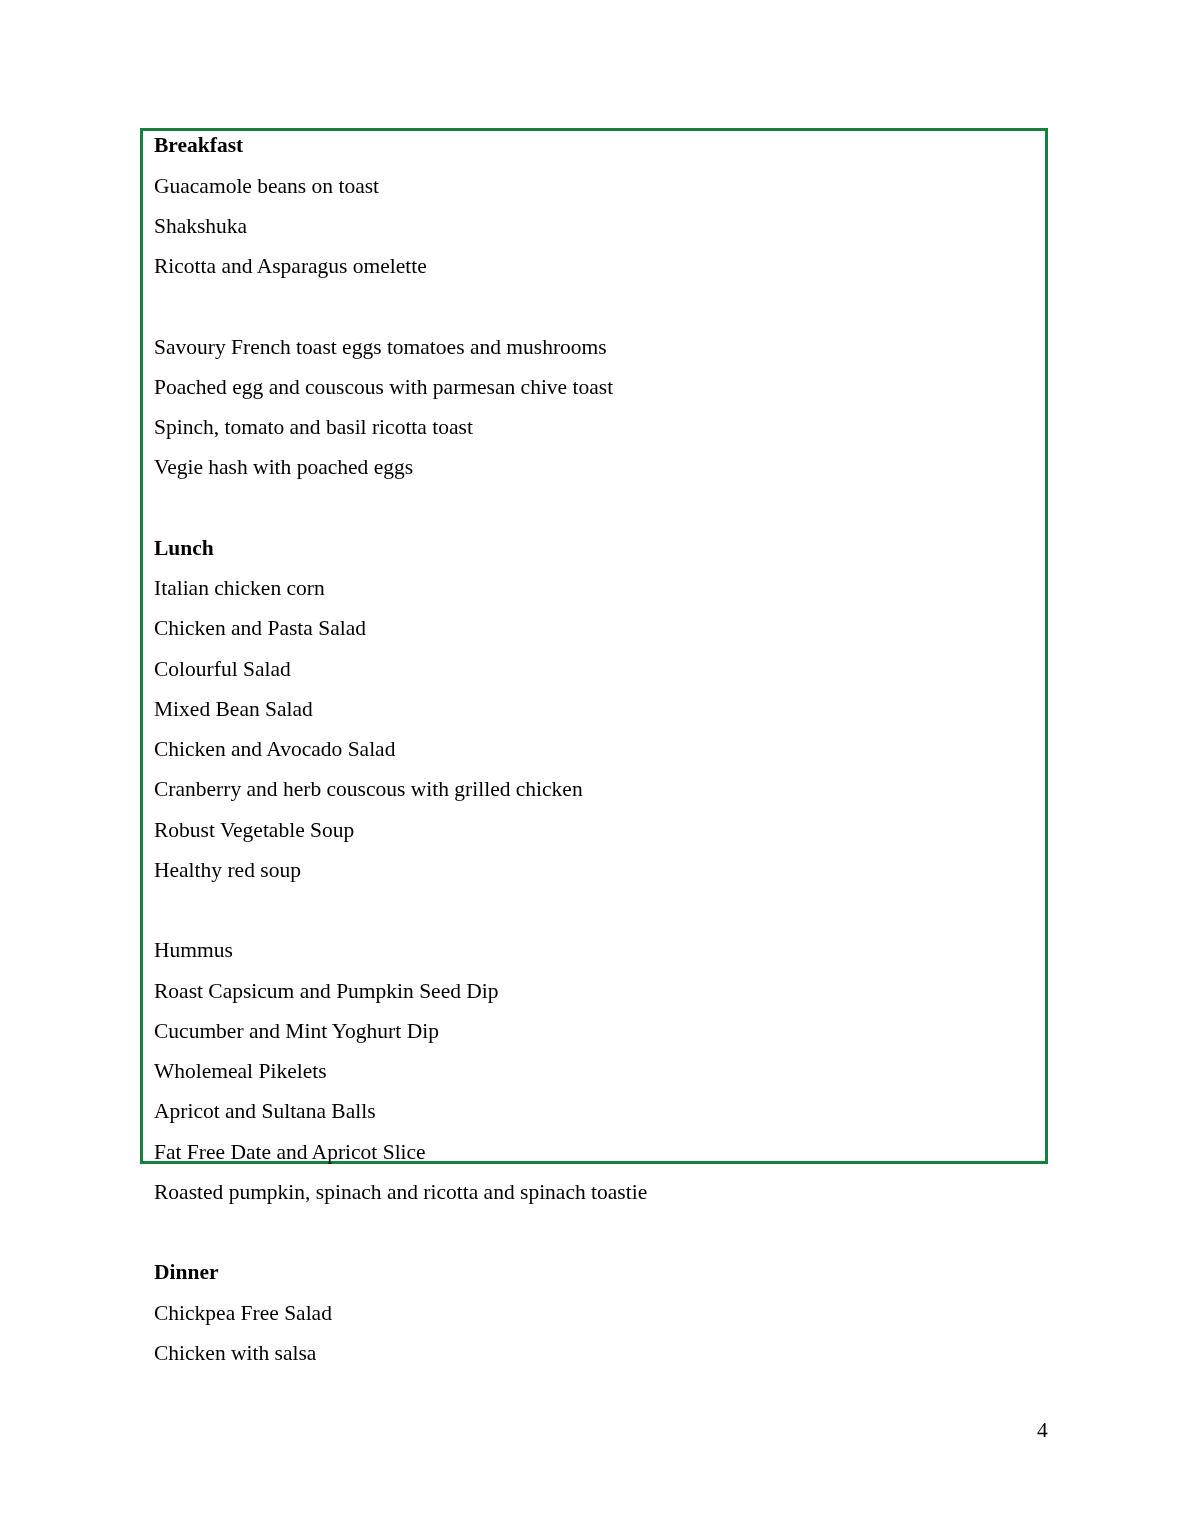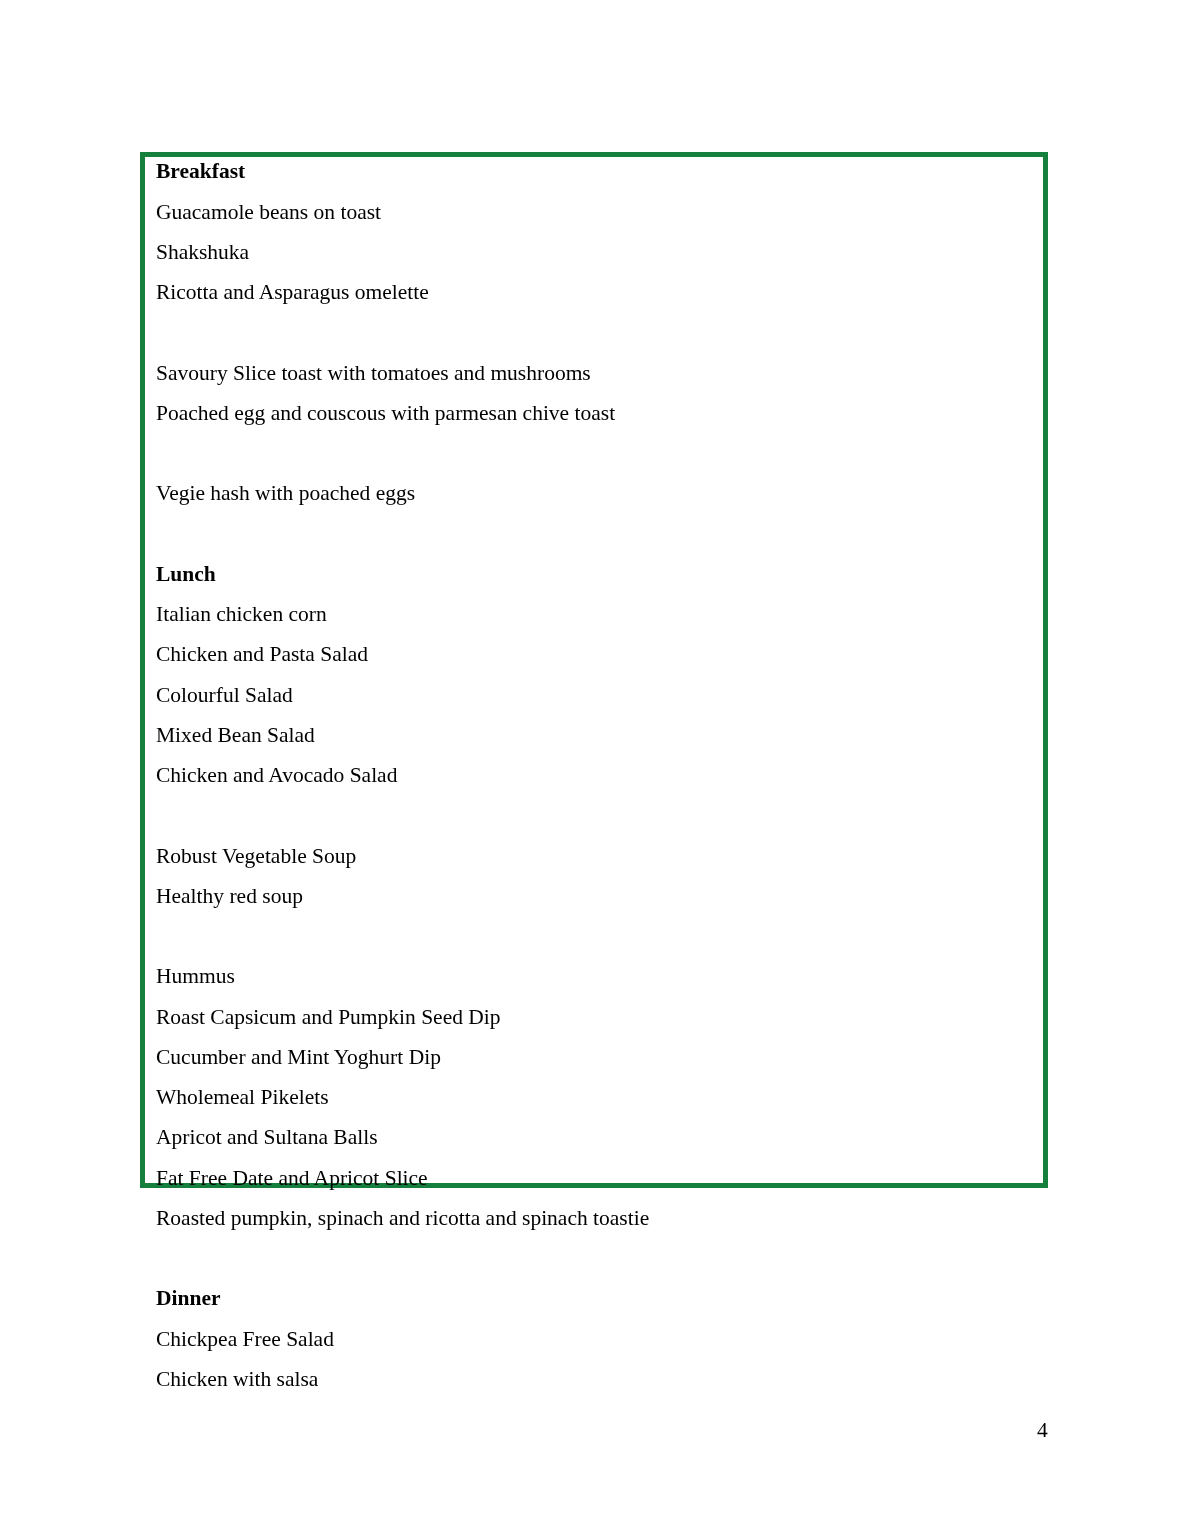--- a/index.html
+++ b/index.html
@@ -2,23 +2,23 @@
 <html><head>
 <meta charset="utf-8">
 <style>
   html, body { margin: 0; padding: 0; background: #ffffff; }
   body {
     width: 1190px; height: 1540px; position: relative; overflow: hidden;
     font-family: "Liberation Serif", "DejaVu Serif", serif;
     color: #000;
   }
   .box {
-    position: absolute; left: 140px; top: 152px;
+    position: absolute; left: 140px; top: 128px;
     width: 908px; height: 1036px;
-    border: 5px solid #15803d;
+    border: 3px solid #15803d;
     box-sizing: border-box;
   }
   .line {
     position: absolute; left: 11px;
     font-size: 21.5px; line-height: 26px; white-space: nowrap;
   }
   .heading { font-weight: bold; }
   .page-number {
     position: absolute; left: 1037px; top: 1417px;
     font-size: 21.5px; line-height: 26px;
@@ -26,30 +26,32 @@
 </style>
 </head>
 <body>
 
 <div class="box">
 
   <div class="line heading" style="top:1px">Breakfast</div>
   <div class="line" style="top:42px">Guacamole beans on toast</div>
   <div class="line" style="top:82px">Shakshuka</div>
   <div class="line" style="top:122px">Ricotta and Asparagus omelette</div>
-  <div class="line" style="top:203px">Savoury Slice toast with tomatoes and mushrooms</div>
+  <div class="line" style="top:203px">Savoury French toast eggs tomatoes and mushrooms</div>
   <div class="line" style="top:243px">Poached egg and couscous with parmesan chive toast</div>
+  <div class="line" style="top:283px">Spinch, tomato and basil ricotta toast</div>
   <div class="line" style="top:323px">Vegie hash with poached eggs</div>
 
   <div class="line heading" style="top:404px">Lunch</div>
   <div class="line" style="top:444px">Italian chicken corn</div>
   <div class="line" style="top:484px">Chicken and Pasta Salad</div>
   <div class="line" style="top:525px">Colourful Salad</div>
   <div class="line" style="top:565px">Mixed Bean Salad</div>
   <div class="line" style="top:605px">Chicken and Avocado Salad</div>
+  <div class="line" style="top:645px">Cranberry and herb couscous with grilled chicken</div>
   <div class="line" style="top:686px">Robust Vegetable Soup</div>
   <div class="line" style="top:726px">Healthy red soup</div>
   <div class="line" style="top:806px">Hummus</div>
   <div class="line" style="top:887px">Cucumber and Mint Yoghurt Dip</div>
   <div class="line" style="top:847px">Roast Capsicum and Pumpkin Seed Dip</div>
   <div class="line" style="top:927px">Wholemeal Pikelets</div>
   <div class="line" style="top:967px">Apricot and Sultana Balls</div>
   <div class="line" style="top:1008px">Fat Free Date and Apricot Slice</div>
   <div class="line" style="top:1048px">Roasted pumpkin, spinach and ricotta and spinach toastie</div>
 

